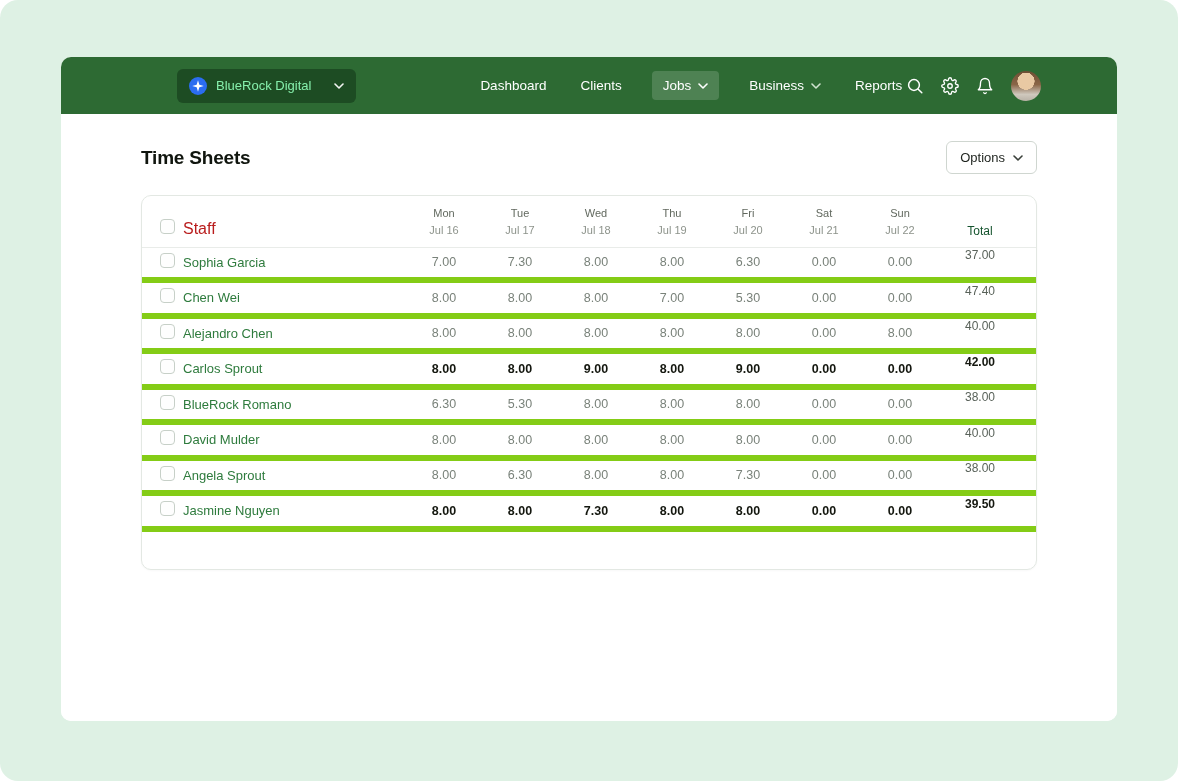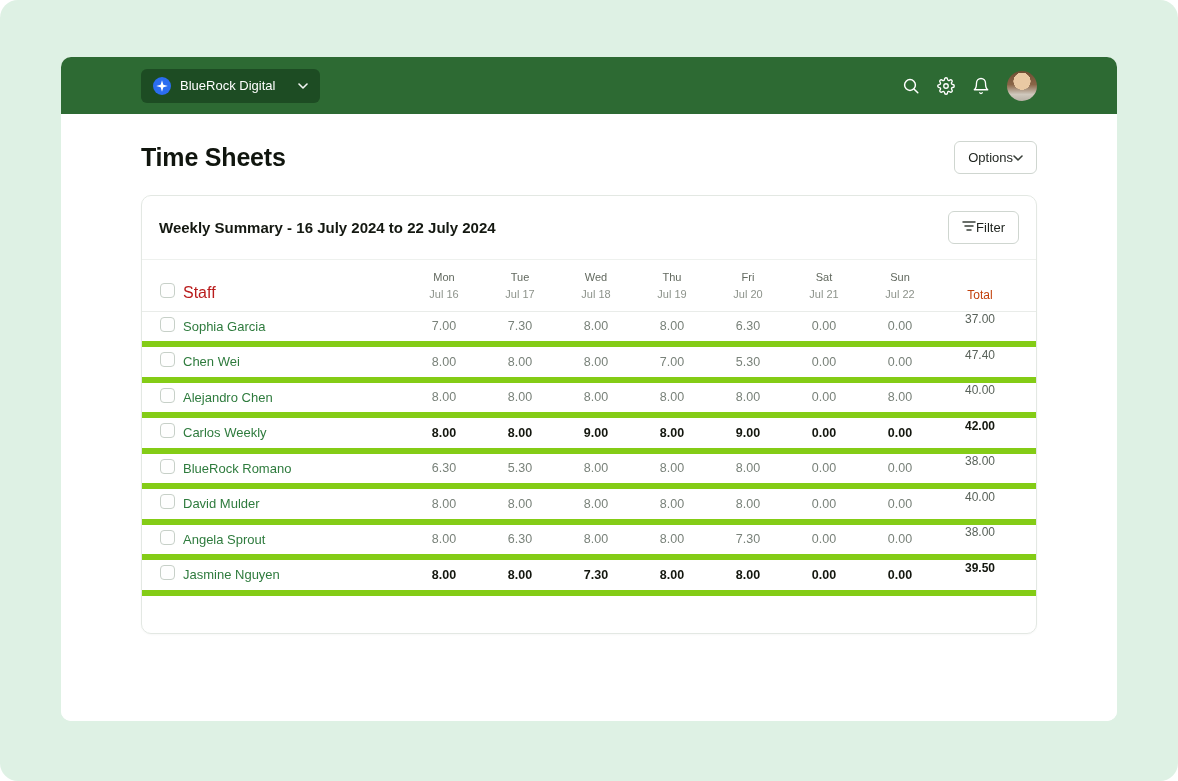--- a/index.html
+++ b/index.html
@@ -28,27 +28,28 @@
     flex: 0 0 57px;
     background: var(--navbar-green, #2d6a33);
     display: flex; align-items: center;
     padding: 0 80px;
     color: #fff;
   }
   .org-pill {
     display: flex; align-items: center; gap: 9px;
     background: #1d4c23;
     border: none;
-    color: #ffffff;
+    color: #86efac;
     font-family: inherit;
     font-size: 13px;
     padding: 8px 12px;
     border-radius: 6px;
     cursor: pointer;
     white-space: nowrap;
+    margin-left: 36px;
   }
   .org-pill .chev { margin-left: 14px; opacity: .95; }
   .logo { display: inline-flex; }
   .nav-links {
     display: flex; align-items: center; gap: 26px;
     margin-left: 120px;
     font-size: 13.5px;
   }
   .nav-link {
     color: #fff; text-decoration: none; cursor: pointer;
@@ -75,25 +76,25 @@
     background:
       radial-gradient(circle at 50% 34%, #e9c9a3 0 34%, rgba(0,0,0,0) 35%),
       linear-gradient(180deg, #6d4e33 0%, #8a6547 45%, #cfc8bd 78%, #b9b2a6 100%);
     border: none;
   }
 
   
   .content { flex: 1; padding: 27px 80px 0; background: #fff; }
   .title-row { display: flex; justify-content: space-between; align-items: center; }
   .page-title {
-    font-size: 25px; font-weight: 700; color: #10150e;
+    font-size: 19px; font-weight: 700; color: #10150e;
     letter-spacing: -0.2px;
   }
   .btn {
-    display: inline-flex; align-items: center; 
+    display: inline-flex; align-items: center; gap: 8px;
     background: #fff;
     border: 1px solid #cfd6d0;
     border-radius: 6px;
     font-family: inherit;
     font-size: 13px;
     color: #1d221d;
     padding: 8px 13px;
     cursor: pointer;
     white-space: nowrap;
   }
@@ -129,21 +130,21 @@
     background: #fefefe;
     cursor: pointer;
   }
   .staff-col { flex: 1 1 auto; min-width: 0; }
   .thead .staff-label { font-size: 16px; color: #b91c1c; }
   .thead .staff-wrap { display: flex; align-items: center; }
   .day-col { width: 76px; flex: 0 0 76px; text-align: center; }
   .day-name { display: block; font-size: 11px; color: #62695f; line-height: 1.35; }
   .day-date { display: block; font-size: 11px; color: #8d938b; line-height: 1.35; margin-top: 2px; }
   .total-col { width: 84px; flex: 0 0 84px; text-align: center; }
-  .thead .total-label { font-size: 12px; color: #c2410c; }
+  .thead .total-label { font-size: 12px; color: #14532d; }
 
   .tbody { padding-bottom: 37px; }
   .trow {
     display: flex; align-items: center;
     height: 35.5px;
     padding: 0 14px 0 18px;
     border-bottom: 6px solid #84cc16;
   }
   .staff-name {
     font-size: 13px;
@@ -176,20 +177,41 @@
             </svg>
         </span>
         <span>BlueRock Digital</span>
         <span class="chev">
           <svg width="10" height="6" viewBox="0 0 10 6">
               <path d="M1 1l4 4 4-4" fill="none" stroke="#fff" stroke-width="1.6" stroke-linecap="round" stroke-linejoin="round"></path>
             </svg>
         </span>
       </button>
 
+      <nav class="nav-links">
+        <a class="nav-link">Dashboard</a>
+        <a class="nav-link">Clients</a>
+        <a class="nav-link active">
+          <span>Jobs</span>
+          <span class="chev">
+            <svg width="10" height="6" viewBox="0 0 10 6">
+                <path d="M1 1l4 4 4-4" fill="none" stroke="#fff" stroke-width="1.6" stroke-linecap="round" stroke-linejoin="round"></path>
+              </svg>
+          </span>
+        </a>
+        <a class="nav-link">
+          <span>Business</span>
+          <span class="chev">
+            <svg width="10" height="6" viewBox="0 0 10 6">
+                <path d="M1 1l4 4 4-4" fill="none" stroke="#cfe3cf" stroke-width="1.6" stroke-linecap="round" stroke-linejoin="round"></path>
+              </svg>
+          </span>
+        </a>
+        <a class="nav-link">Reports</a>
+      </nav>
 
       <div class="nav-icons">
         <button class="icon-btn" aria-label="Search">
           <svg width="18" height="18" viewBox="0 0 18 18">
               <circle cx="8" cy="8" r="5.4" fill="none" stroke="#fff" stroke-width="1.5"></circle>
               <path d="M12.2 12.2l3.6 3.6" stroke="#fff" stroke-width="1.5" stroke-linecap="round"></path>
             </svg>
         </button>
         <button class="icon-btn" aria-label="Settings">
           <svg width="18" height="18" viewBox="0 0 24 24" fill="none" stroke="#fff" stroke-width="1.8" stroke-linecap="round" stroke-linejoin="round">
@@ -215,31 +237,20 @@
           <span>Options</span>
           <span class="chev">
             <svg width="10" height="6" viewBox="0 0 10 6">
                 <path d="M1 1l4 4 4-4" fill="none" stroke="#3a403a" stroke-width="1.6" stroke-linecap="round" stroke-linejoin="round"></path>
               </svg>
           </span>
         </button>
       </div>
 
       <div class="card">
-        <div class="card-header">
-          <div class="card-title">Weekly Summary - 16 July 2024 to 22 July 2024</div>
-          <button class="btn">
-            <span>
-              <svg width="14" height="12" viewBox="0 0 14 12">
-                  <path d="M1 2h12M3 6h8M5 10h4" stroke="#3a403a" stroke-width="1.5" stroke-linecap="round"></path>
-                </svg>
-            </span>
-            <span>Filter</span>
-          </button>
-        </div>
 
         <div class="thead">
           <span class="cb-col"><span class="checkbox"></span></span>
           <span class="staff-col staff-wrap">
             <span class="staff-label">Staff</span>
           </span>
           <span class="day-col">
             <span class="day-name">Mon</span>
             <span class="day-date">Jul 16</span>
           </span>
@@ -306,21 +317,21 @@
             <span class="day-col day-val">8.00</span>
             <span class="day-col day-val">8.00</span>
             <span class="day-col day-val">8.00</span>
             <span class="day-col day-val">0.00</span>
             <span class="day-col day-val">8.00</span>
             <span class="total-col total-val">40.00</span>
           </div>
 
           <div class="trow bold">
             <span class="cb-col"><span class="checkbox"></span></span>
-            <a class="staff-col staff-name">Carlos Weekly</a>
+            <a class="staff-col staff-name">Carlos Sprout</a>
             <span class="day-col day-val">8.00</span>
             <span class="day-col day-val">8.00</span>
             <span class="day-col day-val">9.00</span>
             <span class="day-col day-val">8.00</span>
             <span class="day-col day-val">9.00</span>
             <span class="day-col day-val">0.00</span>
             <span class="day-col day-val">0.00</span>
             <span class="total-col total-val">42.00</span>
           </div>
 

